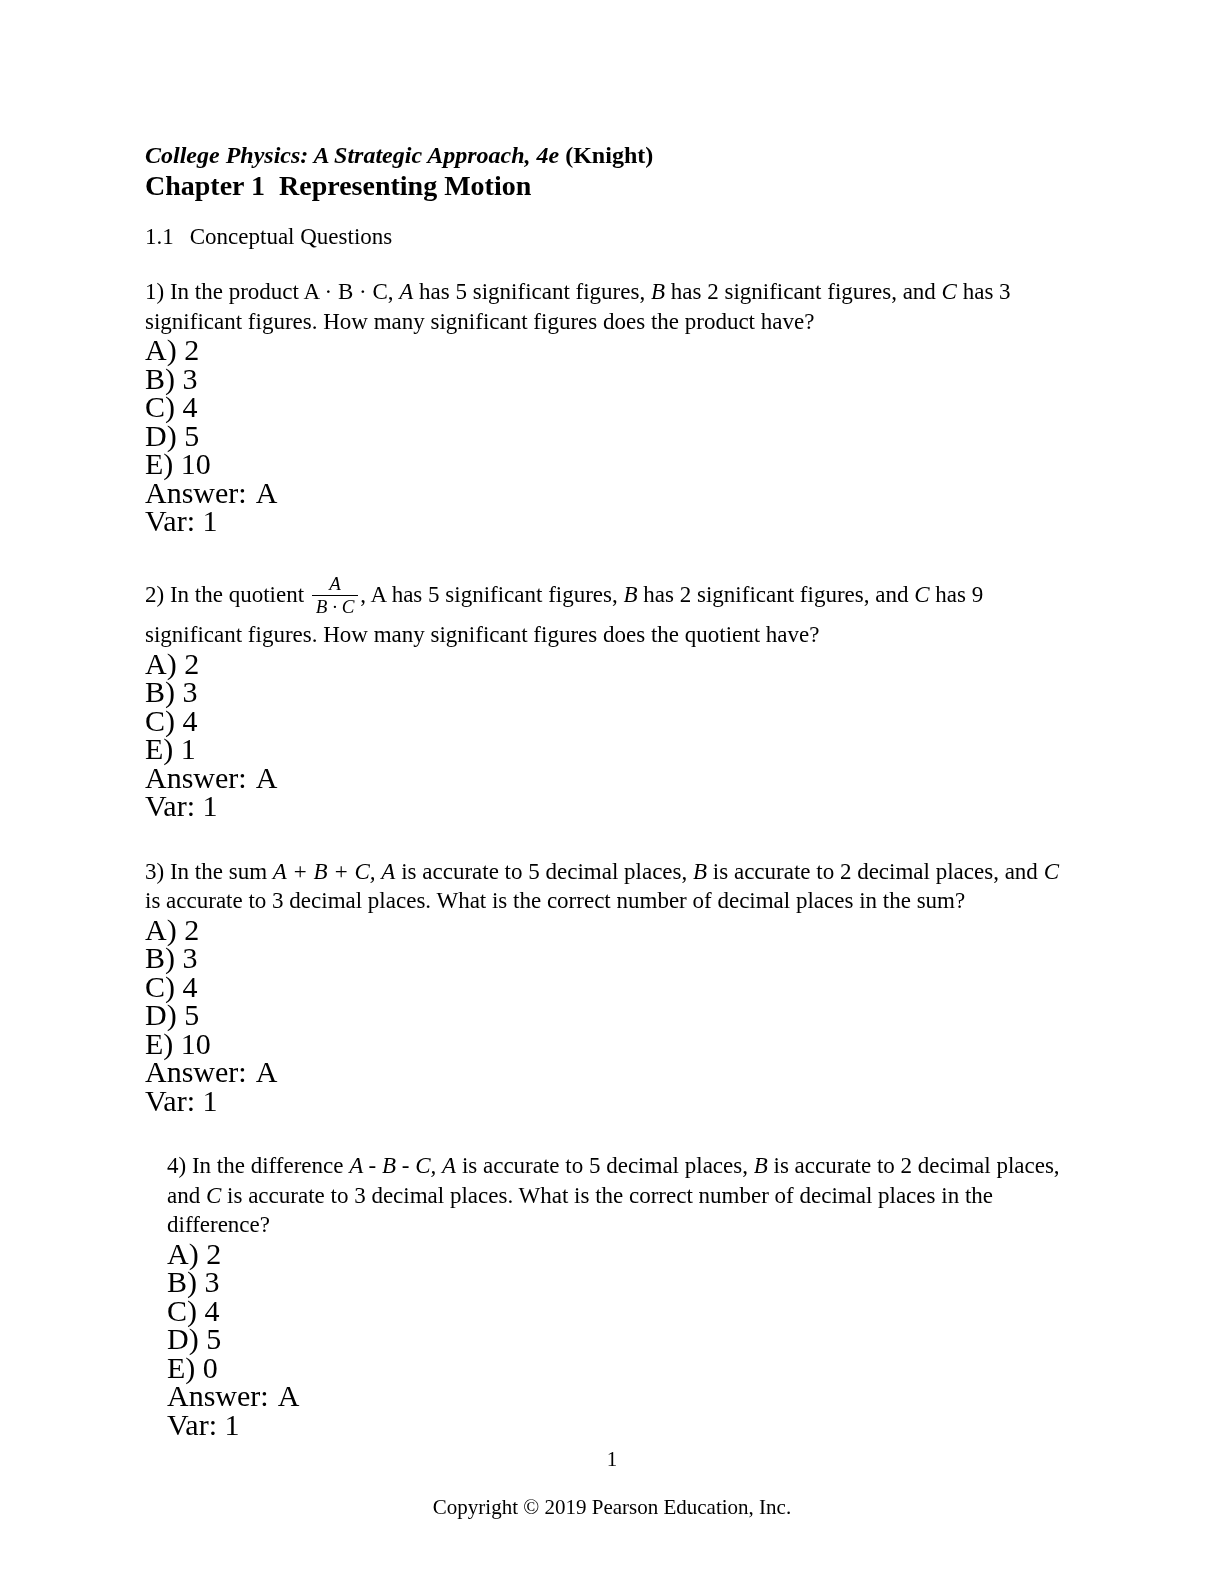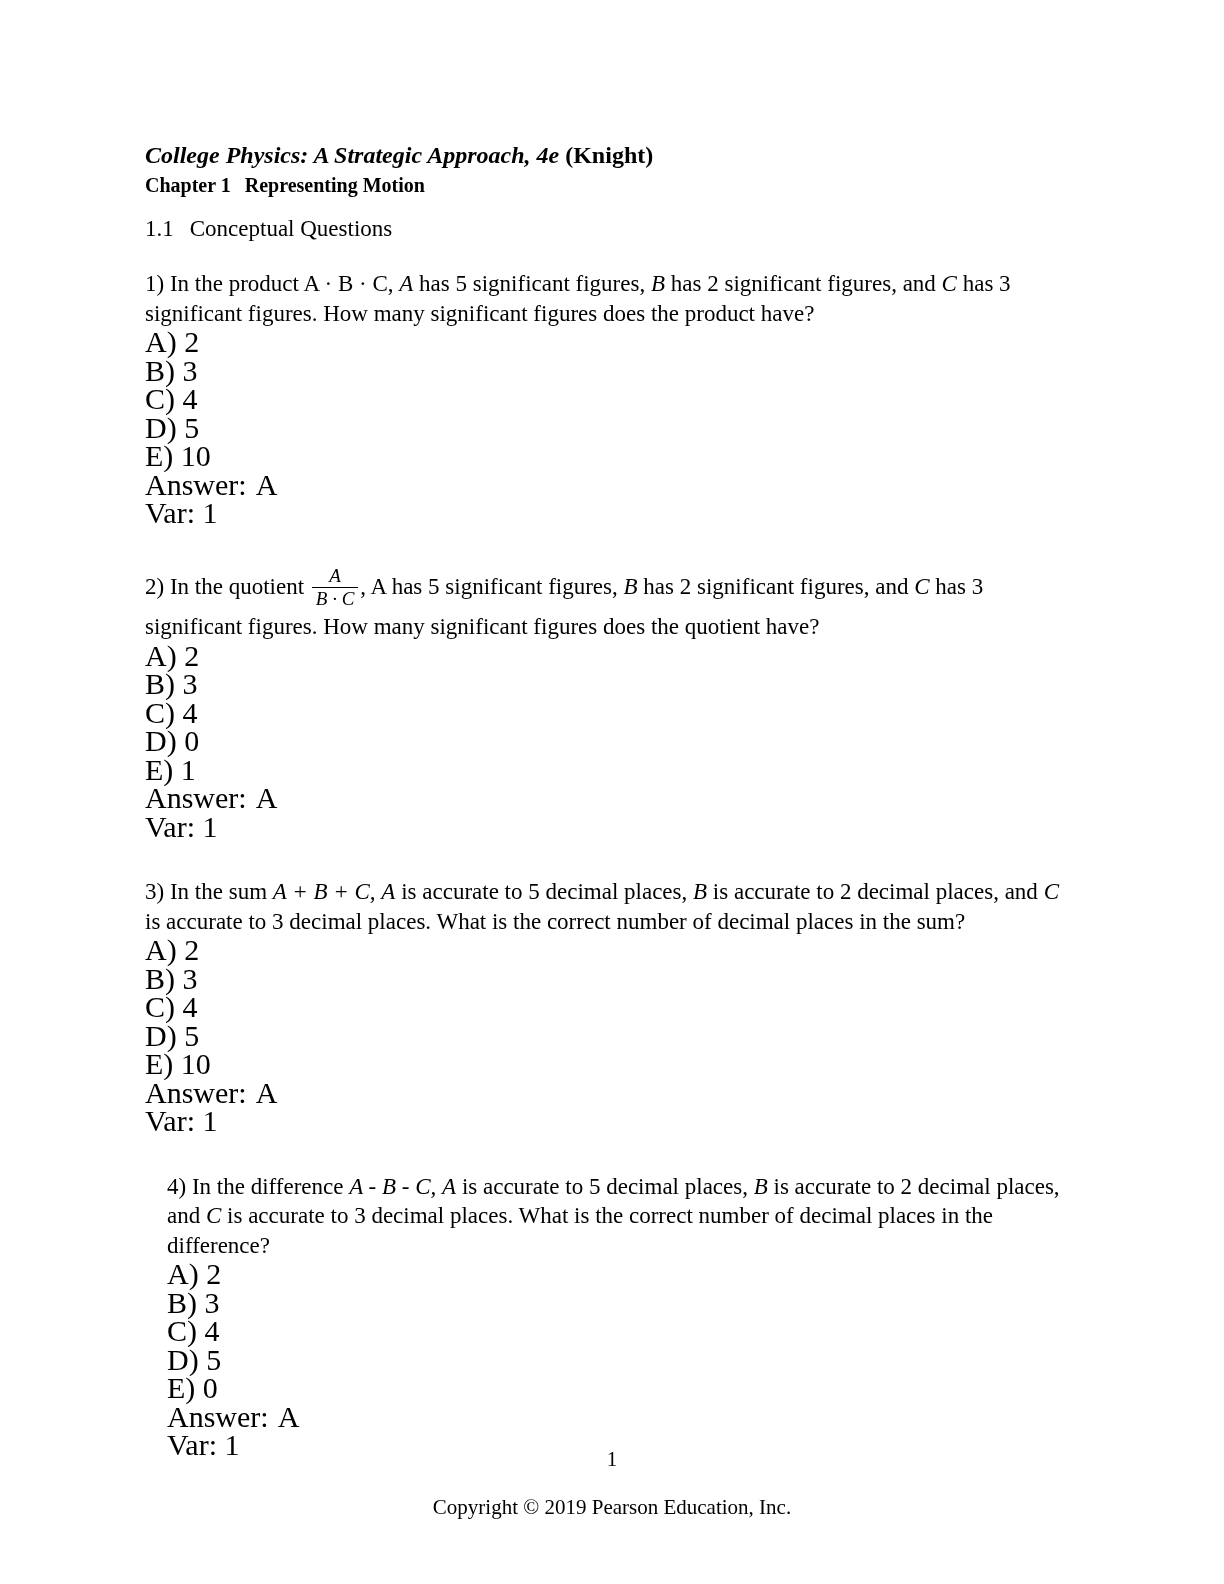--- a/index.html
+++ b/index.html
@@ -33,33 +33,33 @@
   .book-title {
     font-size: 24px;
     font-weight: bold;
     line-height: 30px;
     white-space: nowrap;
   }
   .book-title .ital {
     font-style: italic;
   }
   .chapter-line {
-    font-size: 20px;
+    font-size: 28px;
     font-weight: bold;
     line-height: 31px;
     white-space: nowrap;
   }
   .chapter-line .gap {
     display: inline-block;
     width: 14px;
   }
   .section-line {
     font-size: 23px;
     line-height: 28px;
-    margin-top: 14px;
+    margin-top: 22px;
     white-space: nowrap;
   }
   .section-line .gap {
     display: inline-block;
     width: 16px;
   }
 
   
   .question-block {
     margin-top: 26px;
@@ -181,27 +181,26 @@
       <div class="qtext q2line1">
         <span>2)</span>
         <span>In the quotient</span>
         <span class="frac">
           <span class="num">A</span>
           <span class="den">B · C</span>
         </span><span>, A has 5 significant figures,</span>
         <span class="ital">B</span>
         <span>has 2 significant figures, and</span>
         <span class="ital">C</span>
-        <span>has 3</span>
+        <span>has 9</span>
       </div>
       <div class="qtext q2line2">significant figures. How many significant figures does the quotient have?</div>
       <div class="choice">A) 2</div>
       <div class="choice">B) 3</div>
       <div class="choice">C) 4</div>
-      <div class="choice">D) 0</div>
       <div class="choice">E) 1</div>
       <div class="answer">
         <span>Answer:</span><span class="sp"></span><span>A</span>
       </div>
       <div class="varline">Var: 1</div>
     </div>
 
     <div class="question-block q3">
       <div class="qtext">
         <span>3)</span>

